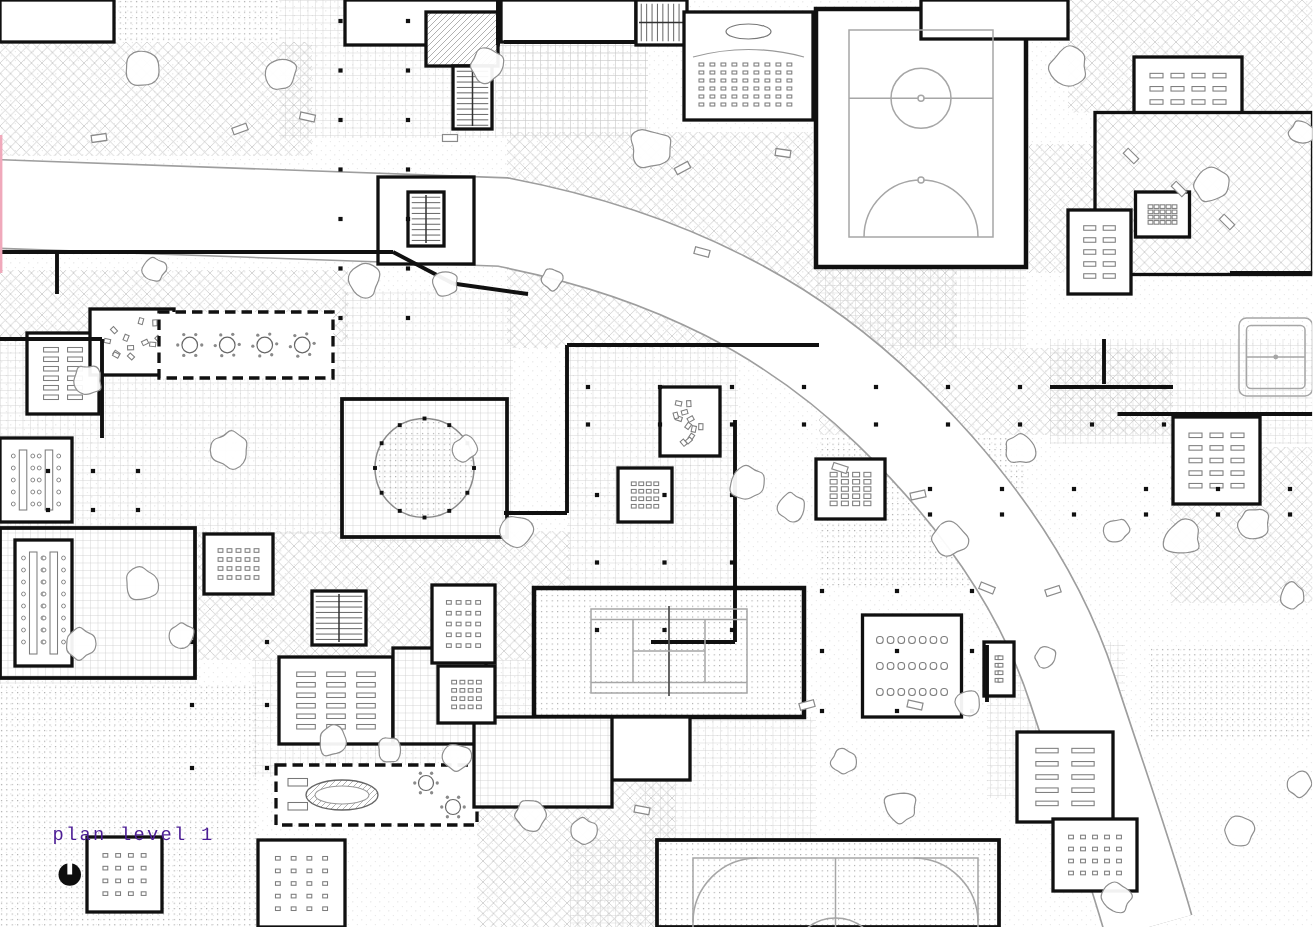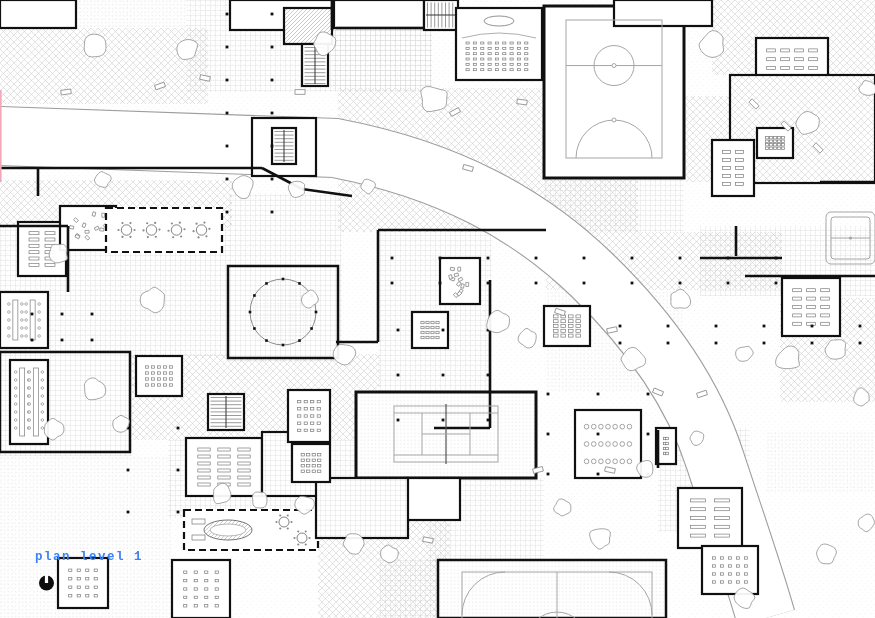--- a/index.html
+++ b/index.html
@@ -1,20 +1,20 @@
 <!DOCTYPE html>
 <html><head>
 <meta charset="utf-8">
 <style>
   html,body{margin:0;padding:0;background:#ffffff;}
   .sheet{position:relative;width:875px;height:618px;background:#ffffff;overflow:hidden;
          font-family:"Liberation Mono","DejaVu Sans Mono",monospace;}
   #plan-svg{position:absolute;left:0;top:0;display:block;}
   .legend{position:absolute;left:35px;top:550px;}
-  .legend-label{font-size:12.5px;font-weight:700;letter-spacing:1.5px;color:#3b82f6;white-space:pre;}
+  .legend-label{font-size:12.5px;font-weight:400;letter-spacing:1.5px;color:#4c1d95;white-space:pre;}
   .north{display:block;margin-top:10px;margin-left:3px;}
 </style>
 </head>
 <body>
 
 <div class="sheet">
   <svg id="plan-svg" width="875" height="618" viewBox="0 0 875 618">
     <defs>
       <pattern id="p-base" width="6" height="6" patternUnits="userSpaceOnUse">
         <circle cx="1.2" cy="1.2" r="0.4" fill="#bdbdbd"></circle>

